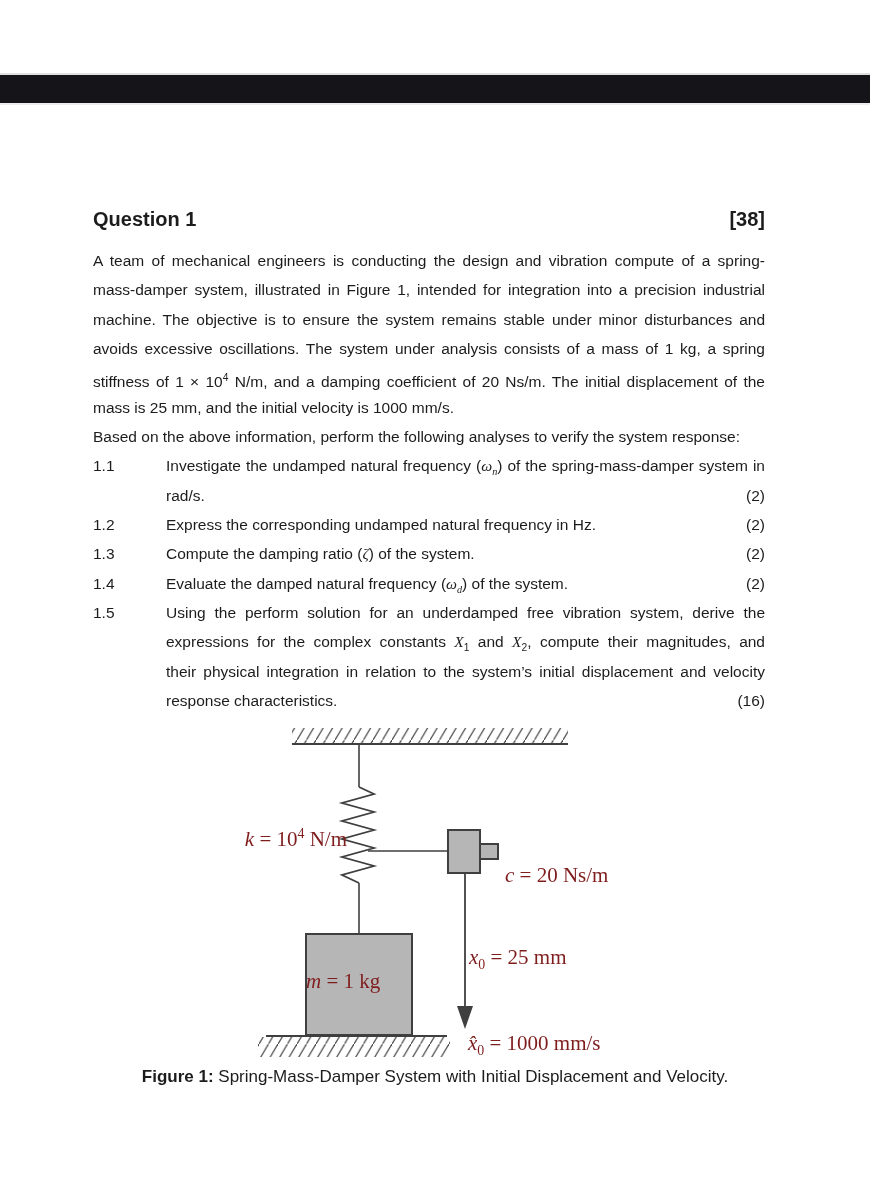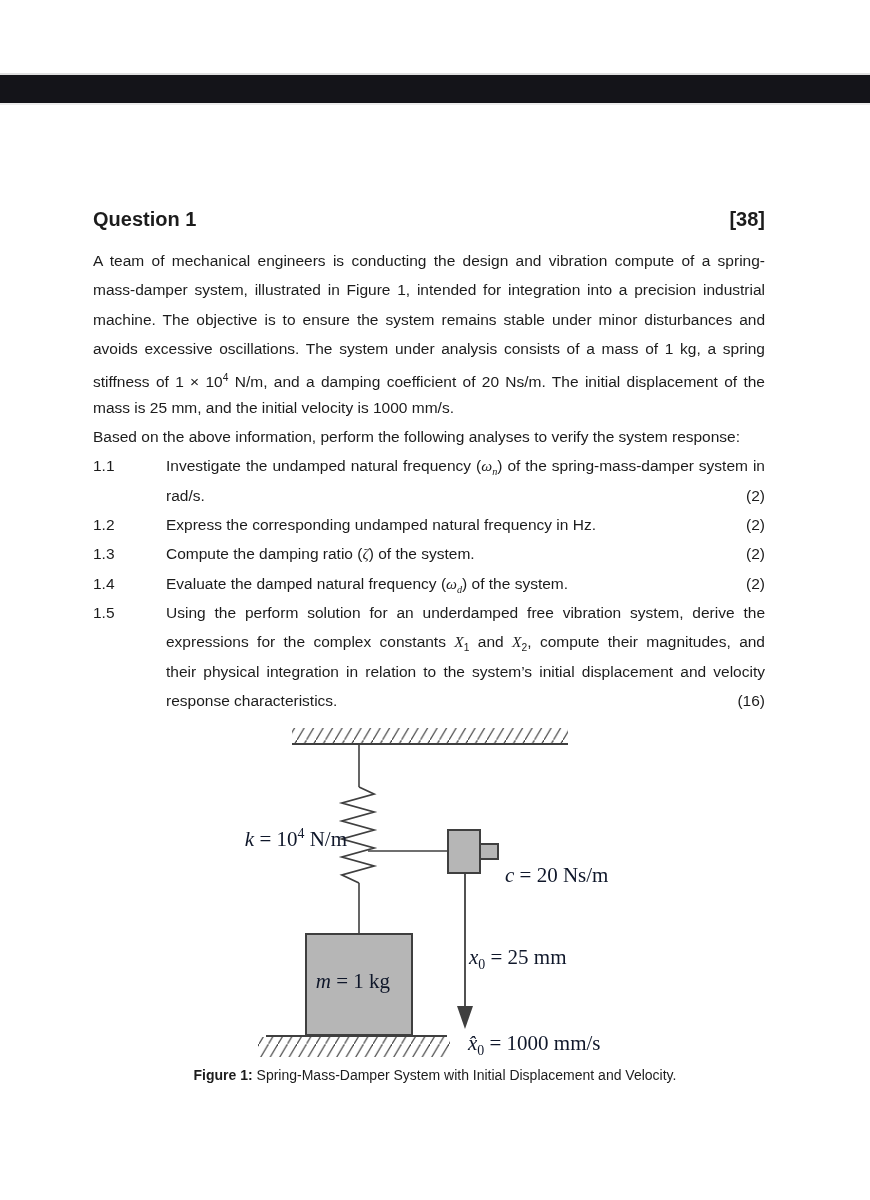--- a/index.html
+++ b/index.html
@@ -26,30 +26,30 @@
   .itxt{flex:1;margin-left:28px;}
   .itxt.just{text-align:justify;text-align-last:justify;}
   .marks{flex:0 0 auto;padding-left:14px;}
   i{font-family:"Liberation Serif","DejaVu Serif",serif;font-style:italic;}
   sup{font-size:66%;}
   sub{font-size:66%;}
   
   .figsvg{position:absolute;left:240px;top:724px;}
   .flabel{
     position:absolute;font-family:"Liberation Serif","DejaVu Serif",serif;
-    font-size:21px;color:#0f172a;white-space:nowrap;
+    font-size:21px;color:#7f1d1d;white-space:nowrap;
   }
   .k-label{right:523px;top:826px;text-align:right;}
   .c-label{left:505px;top:863px;}
-  .m-label{left:306px;width:94px;text-align:center;top:969px;}
+  .m-label{left:306px;width:94px;text-align:left;top:969px;}
   .x0-label{left:469px;top:945px;}
   .v0-label{left:468px;top:1031px;}
   .caption{
     position:absolute;left:0;top:1067px;width:870px;text-align:center;
-    font-size:14px;color:#1c1c1c;
+    font-size:17px;color:#1c1c1c;
   }
 </style>
 </head>
 <body>
 
 <div class="topbar"></div>
 
 <div class="content">
   <div class="head">
     <span>Question 1</span>

